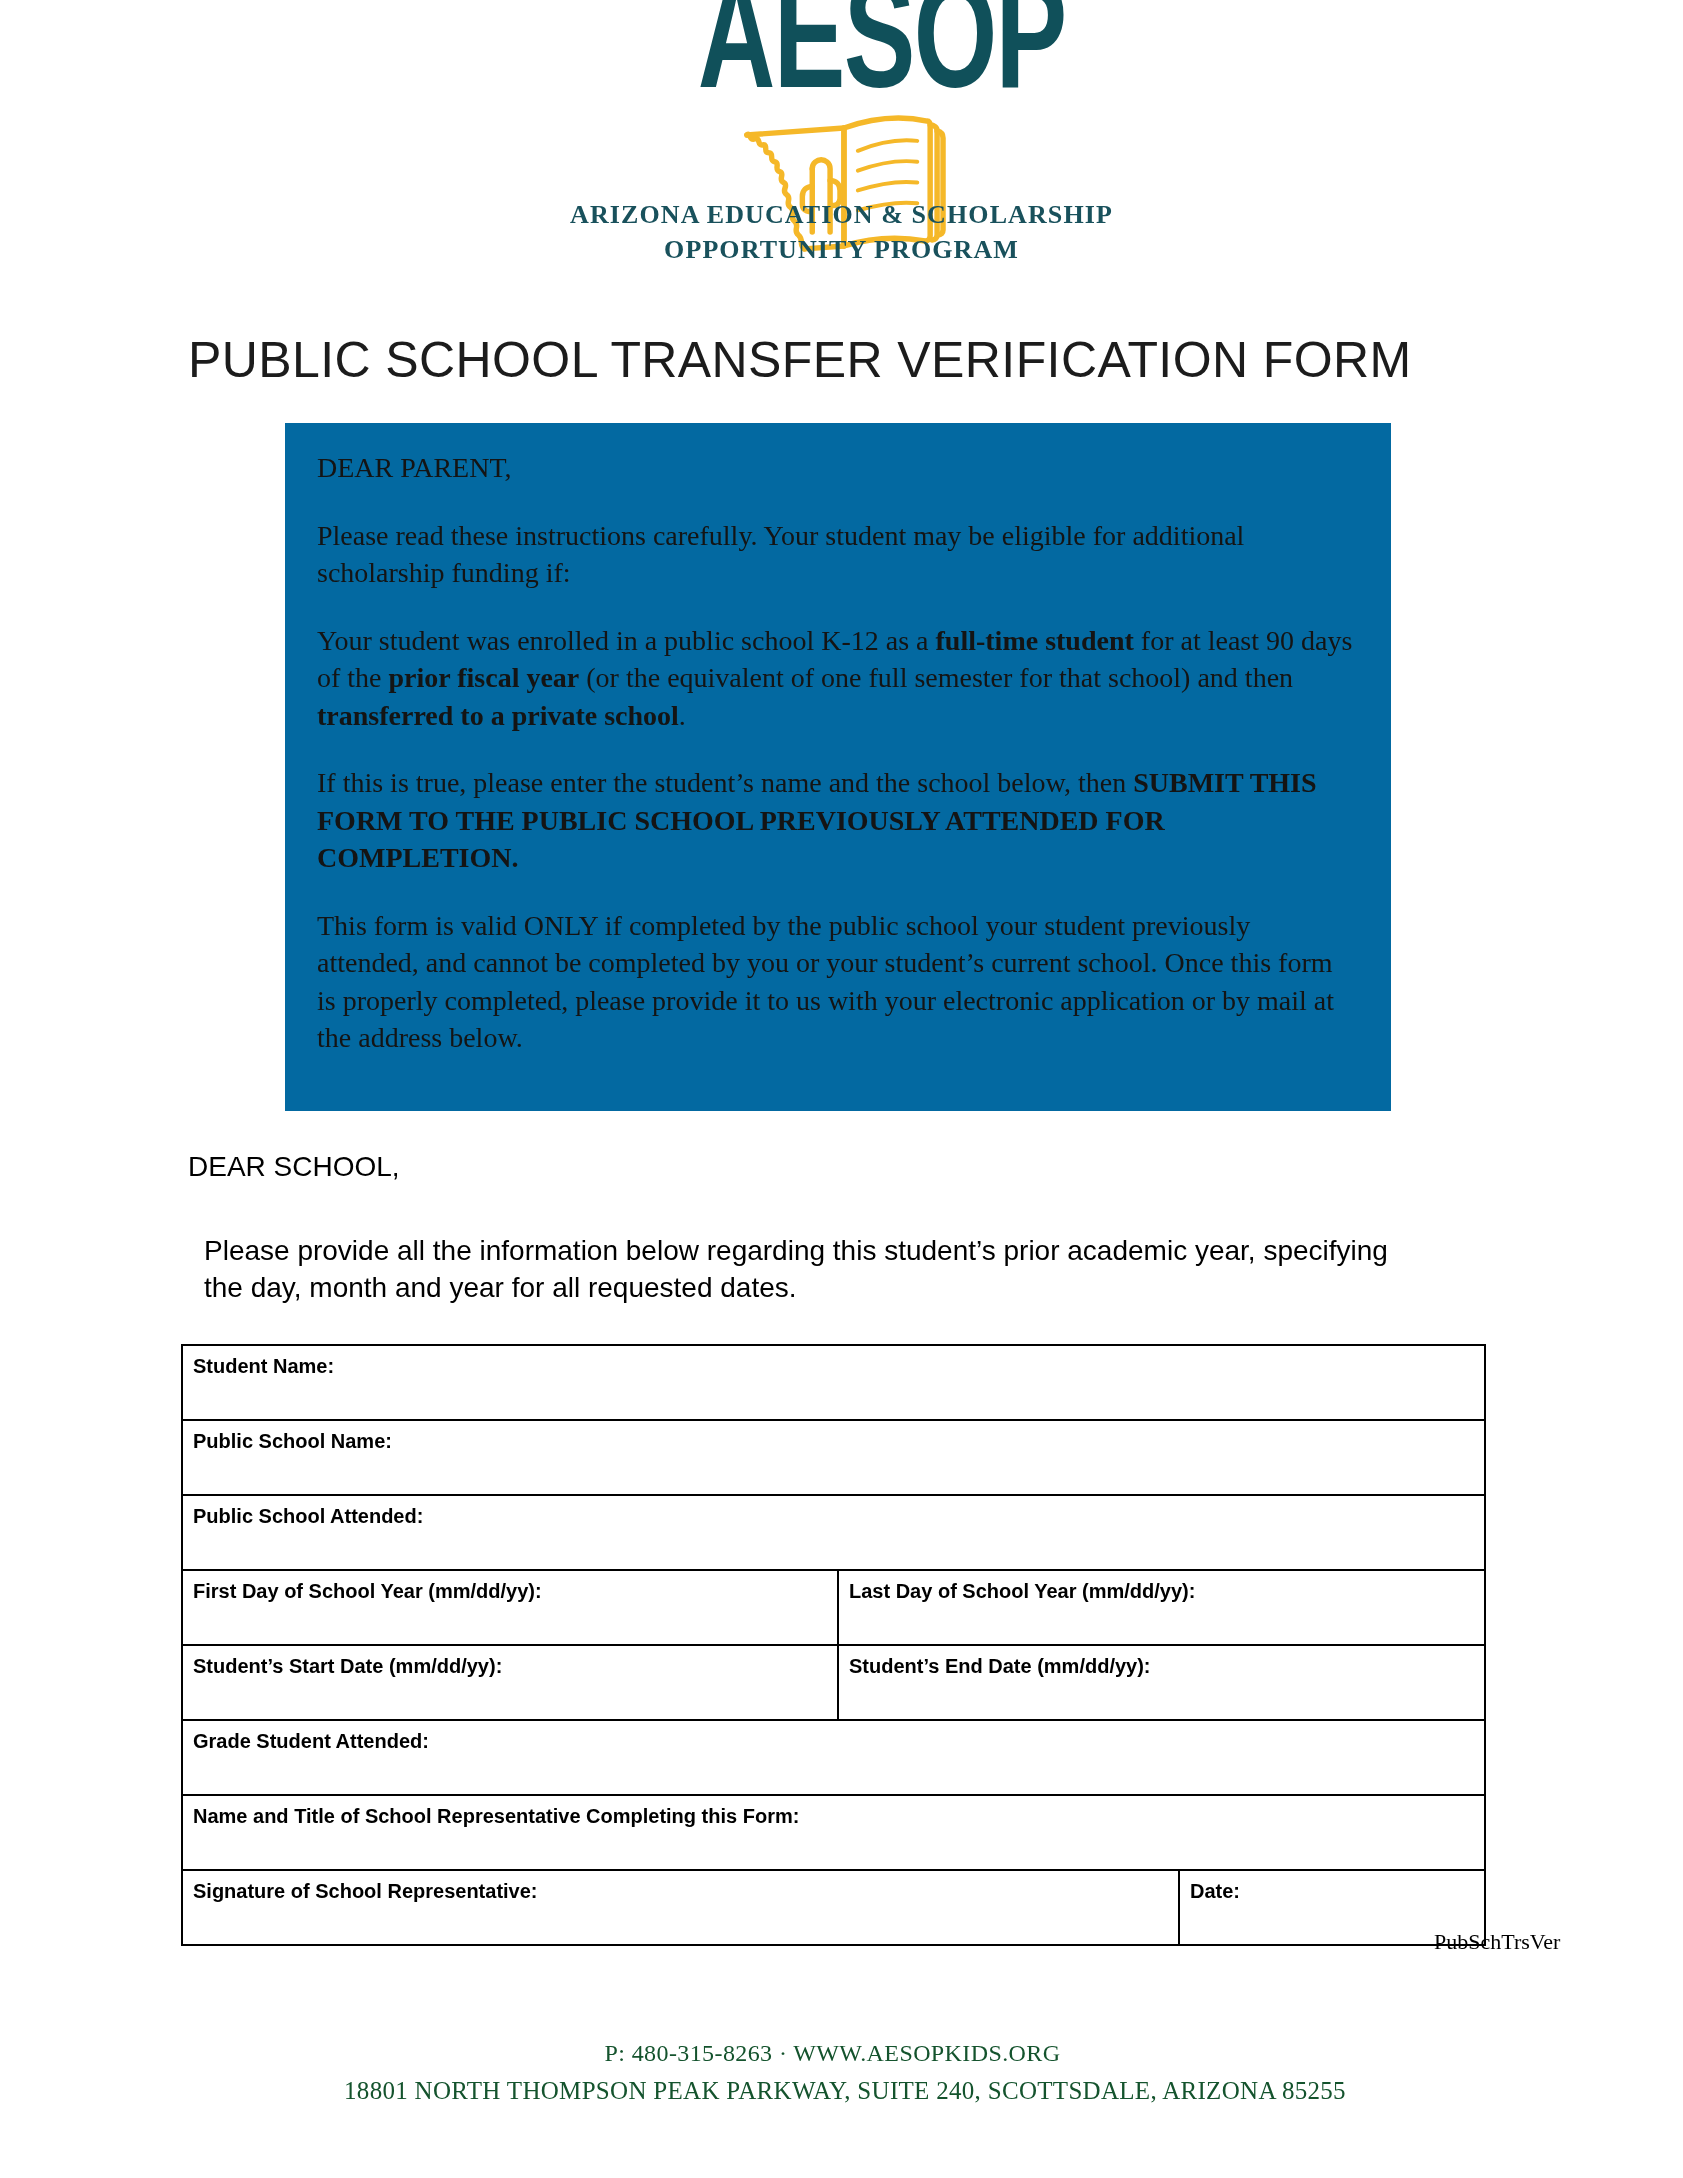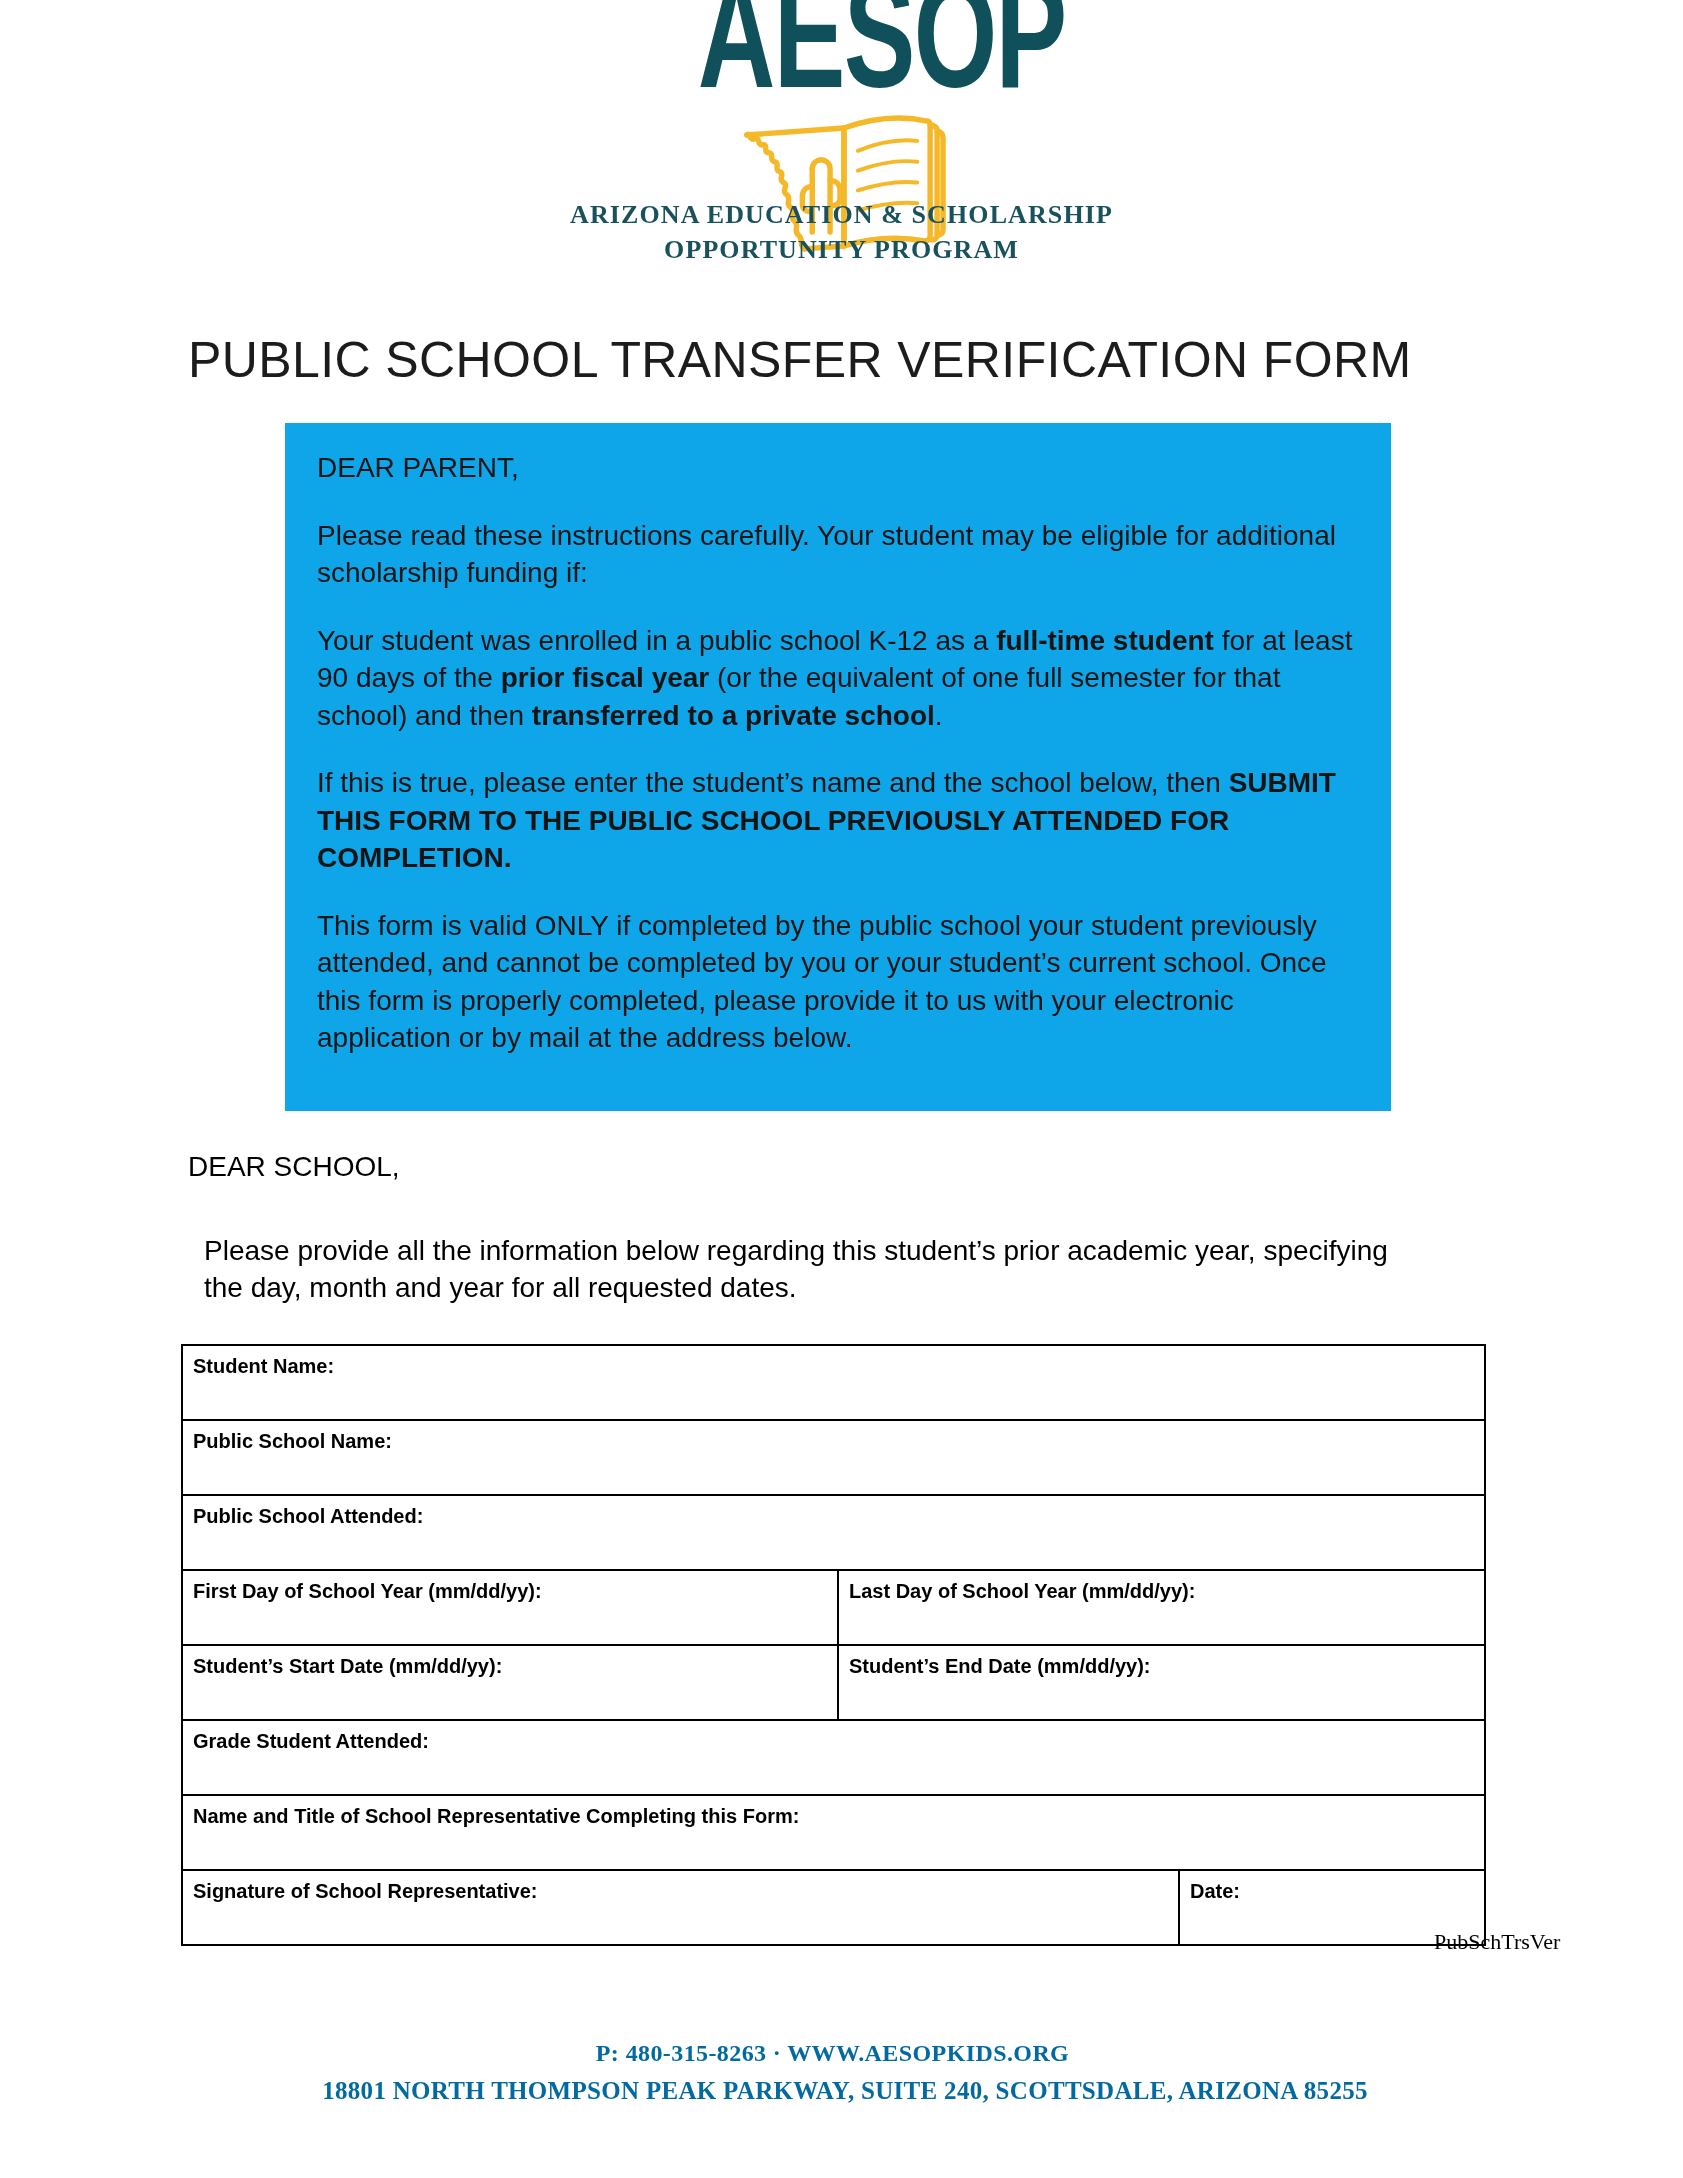--- a/index.html
+++ b/index.html
@@ -64,22 +64,23 @@
     white-space: nowrap;
   }
 
   
   .instructions {
     position: absolute;
     left: 285px;
     top: 423px;
     width: 1106px;
     height: 688px;
-    background: #0ea5e9;
+    background: #0369a1;
     padding: 26px 34px 0 32px;
+    font-family: Liberation Serif, serif;
   }
   .instructions p {
     margin: 0 0 30px 0;
     font-size: 28px;
     line-height: 1.34;
     color: #141414;
   }
   .instructions p:last-child { margin-bottom: 0; }
   .instructions b { font-weight: 700; }
 
@@ -121,22 +122,22 @@
   }
   .cell-label { display: block; }
 
   
   .footer {
     position: absolute;
     left: 0; right: 18px;
     top: 2035px;
     text-align: center;
     font-family: "Liberation Serif", serif;
-    font-weight: 700;
-    color: #0369a1;
+    font-weight: 400;
+    color: #14532d;
   }
   .footer .line1 { font-size: 24px; letter-spacing: 0.4px; line-height: 1.55; }
   .footer .line2 { font-size: 25px; letter-spacing: 0.3px; line-height: 1.55; padding-left: 25px; }
 
   .doc-code {
     position: absolute;
     top: 1929px;
     left: 1434px;
     font-family: "Liberation Serif", serif;
     font-size: 22px;

